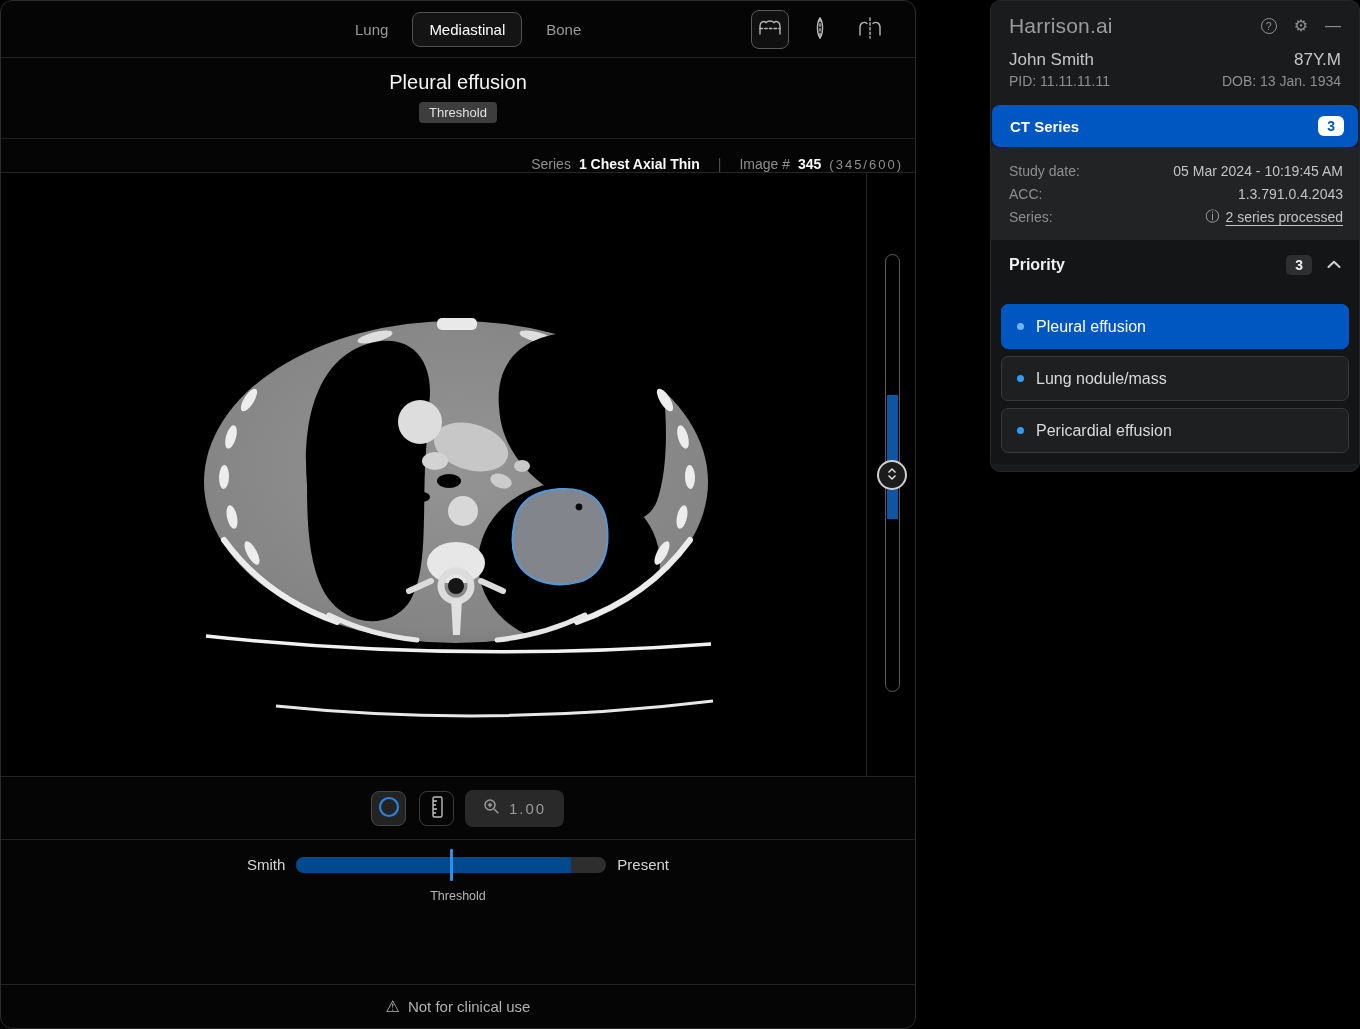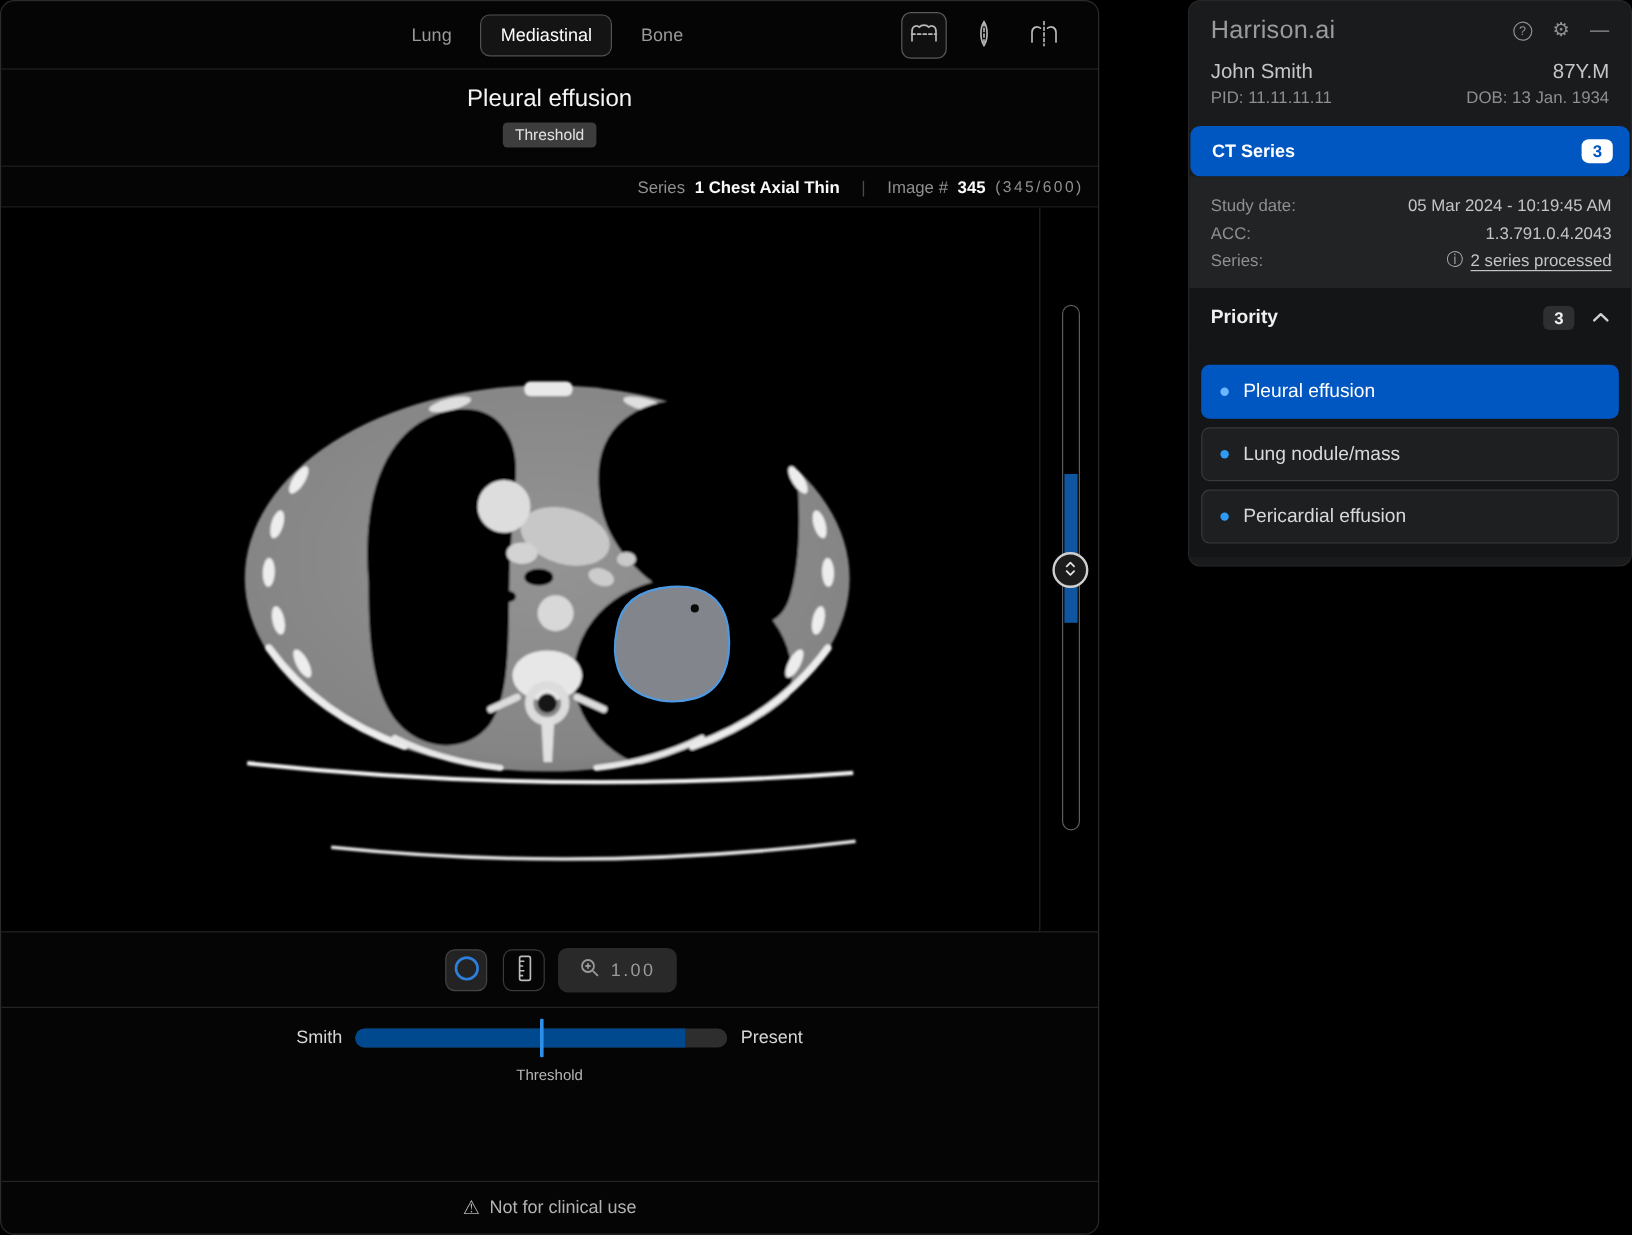--- a/index.html
+++ b/index.html
@@ -5,39 +5,39 @@
   * { margin:0; padding:0; box-sizing:border-box; }
   html,body { width:1360px; height:1029px; background:#000; overflow:hidden;
     font-family:"Liberation Sans","DejaVu Sans",sans-serif; }
 
   
   .left-panel{ position:absolute; left:0; top:0; width:916px; height:1029px;
     background:#050505; border:1px solid #2b2b2b; border-radius:12px; overflow:hidden; }
 
   .tabbar{ position:absolute; left:0; top:0; right:0; height:57px;
     border-bottom:1px solid #242424; }
-  .tabs{ position:absolute; left:340px; top:0; height:57px; display:flex; align-items:center; gap:22px; }
+  .tabs{ position:absolute; left:352px; top:0; height:57px; display:flex; align-items:center; gap:22px; }
   .tab{ background:none; border:none; color:#9a9a9a; font-size:15px; cursor:pointer;
     font-family:inherit; padding:8px 2px; }
   .tab.active{ color:#fff; border:1px solid #525252; border-radius:8px; background:#141414;
     padding:8px 16px; }
   .view-icons{ position:absolute; right:26px; top:0; height:57px; display:flex; align-items:center; gap:13px; }
   .view-btn{ background:none; border:1px solid transparent; border-radius:8px; padding:4px; cursor:pointer;
     display:flex; align-items:center; justify-content:center; }
   .view-btn.active{ border-color:#5a5a5a; background:#101010; }
   .view-btn svg{ stroke:#b9b9b9; fill:none; stroke-width:1.4; stroke-linecap:round; }
 
   .finding-header{ position:absolute; left:0; top:57px; right:0; height:80px; text-align:center; }
   .finding-title{ margin-top:13px; color:#f5f5f5; font-size:20px; }
   .finding-badge{ display:inline-block; margin-top:8px; background:#3d3d3d; color:#e2e2e2;
     font-size:13px; padding:3px 10px; border-radius:4px; }
 
   .series-bar{ position:absolute; left:0; top:137px; right:0; height:35px;
     border-top:1px solid #202020; border-bottom:1px solid #242424;
-    display:flex; align-items:center; justify-content:flex-end; padding-right:12px;
+    display:flex; align-items:flex-end; justify-content:flex-end; padding-right:12px;
     font-size:14px; color:#8f8f8f; gap:8px; }
   .series-bar .strong{ color:#fafafa; font-weight:600; }
   .series-bar .pipe{ color:#4a4a4a; margin:0 10px; font-weight:300; }
   .series-bar .count{ letter-spacing:2px; font-size:13px; }
 
   .image-area{ position:absolute; left:0; top:172px; right:0; height:603px; background:#000; }
   .canvas-region{ position:absolute; left:0; top:0; width:866px; height:603px;
     border-right:1px solid #232323; }
   .ct-svg{ position:absolute; left:178px; top:112px; }
 

